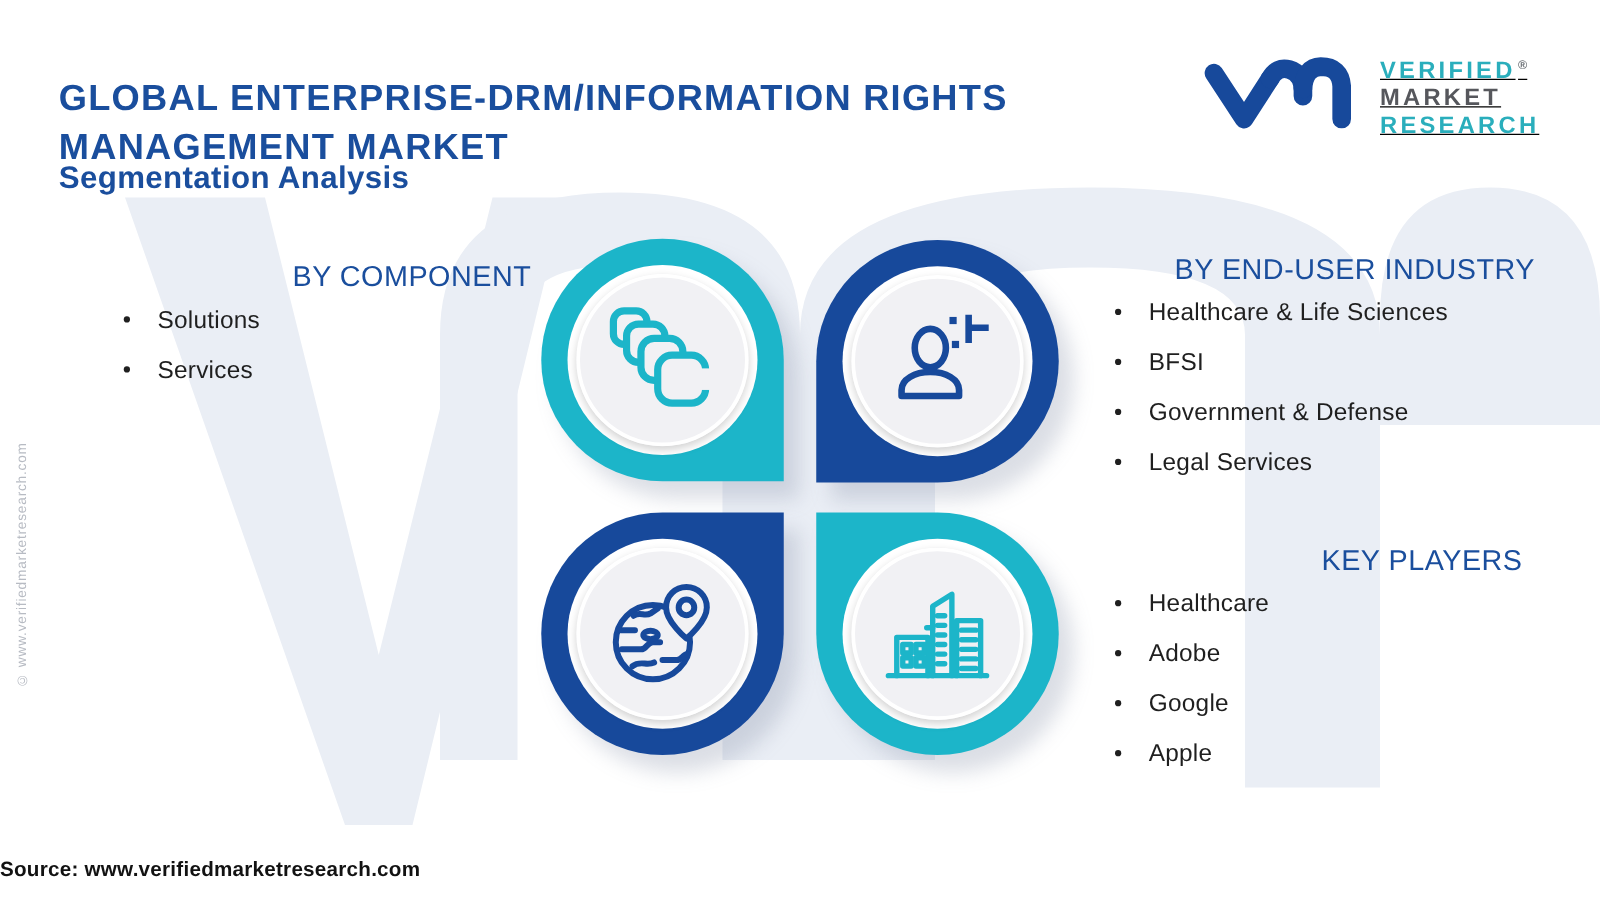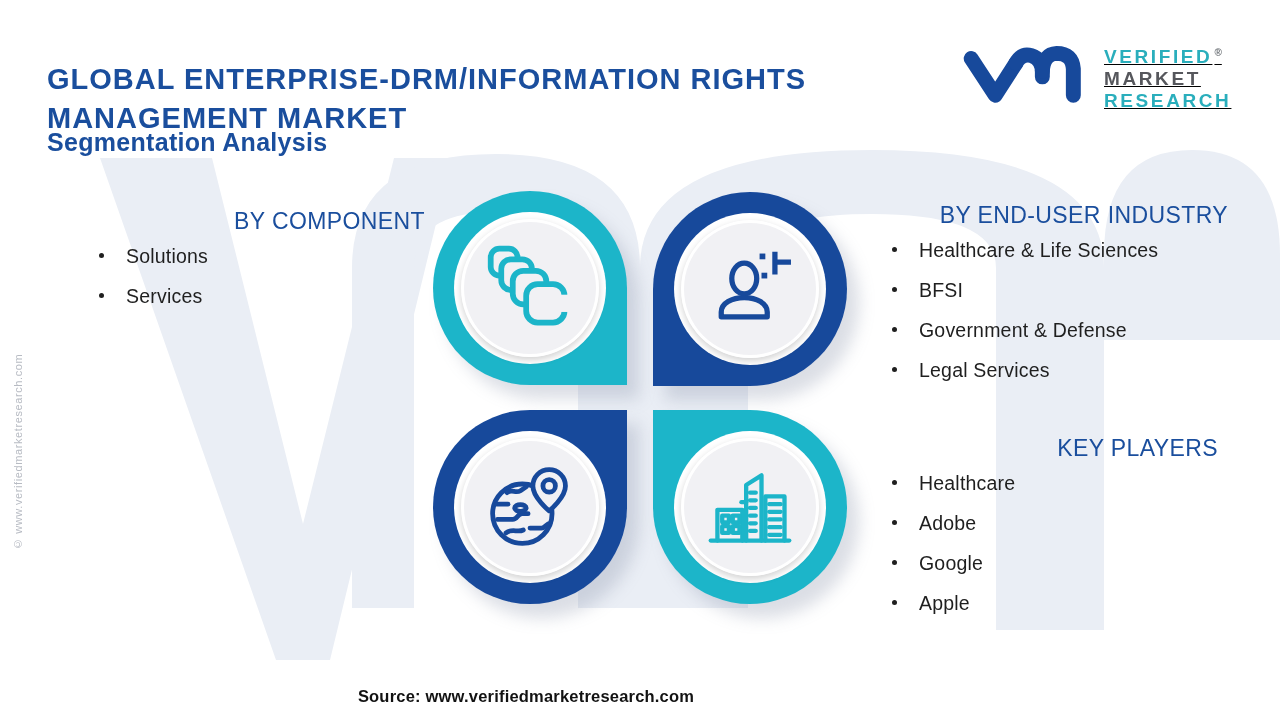--- a/index.html
+++ b/index.html
@@ -50,21 +50,21 @@
   #q-br{left:653px;top:410px;border-radius:0 50% 50% 50%;}
   .inner-white{position:absolute;left:21px;top:21px;width:152px;height:152px;
                background:#fff;border-radius:50%;}
   .inner-gray{position:absolute;left:7px;top:7px;width:138px;height:138px;
               background:#f1f1f4;border-radius:50%;
               box-shadow:0 3px 7px rgba(0,0,0,0.18), inset 0 0 0 3px #fff;
               display:flex;align-items:center;justify-content:center;}
   .q-icon{width:92px;height:92px;}
 
   
-  .source{position:absolute;left:0;top:687px;width:1052px;text-align:center;
+  .source{position:absolute;left:0;top:687px;width:1052px;
           font-size:16.5px;font-weight:700;color:#121212;letter-spacing:0.2px;}
   .copyright{position:absolute;left:12px;top:270px;height:280px;
              writing-mode:vertical-rl;transform:rotate(180deg);
              font-size:11px;color:#b7bbc3;letter-spacing:0.6px;}
 </style>
 </head>
 <body>
 
 <div class="stage">
 

